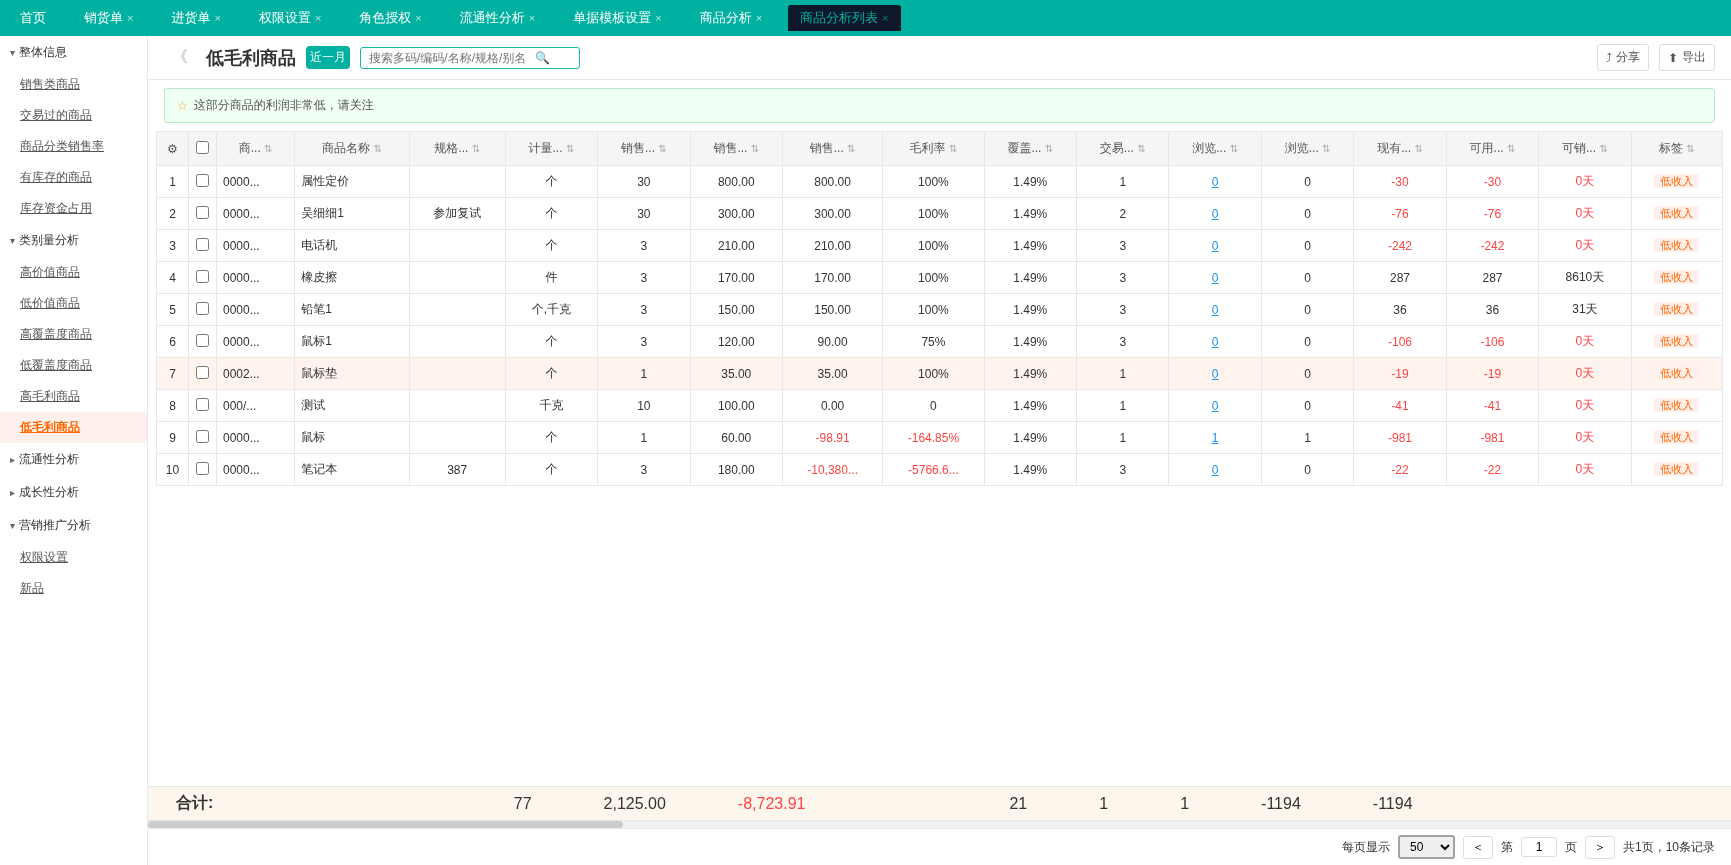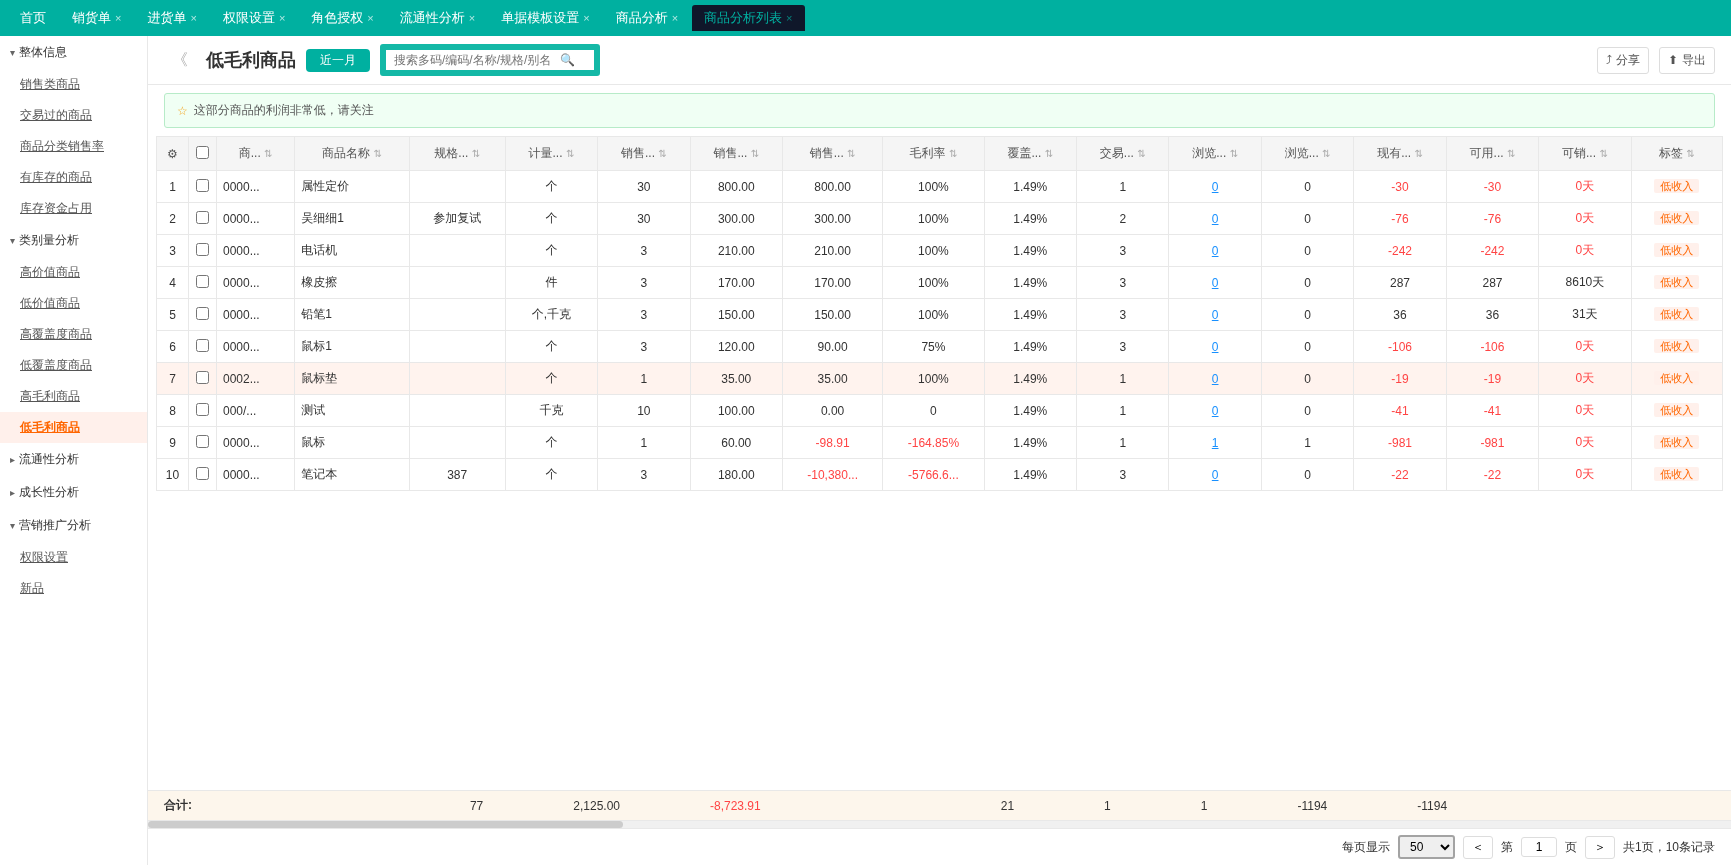--- a/index.html
+++ b/index.html
@@ -5,21 +5,21 @@
     * { box-sizing: border-box; margin: 0; padding: 0; }
     body { font-family: 'Microsoft YaHei', Arial, sans-serif; font-size: 12px; background: #f5f5f5; color: #333; }
 
     
     .top-nav {
       background: #00b0a0;
       display: flex;
       align-items: center;
       height: 36px;
       padding: 0 8px;
-      gap: 2px;
+      gap: 14px;
     }
     .nav-item {
       color: #fff;
       padding: 4px 12px;
       cursor: pointer;
       font-size: 13px;
       border-radius: 3px;
       white-space: nowrap;
       display: flex;
       align-items: center;
@@ -68,28 +68,28 @@
       padding: 8px 16px;
       gap: 10px;
       border-bottom: 1px solid #e8e8e8;
     }
     .page-title { font-size: 18px; font-weight: bold; color: #333; }
     .tag-btn {
       background: #00b0a0;
       color: #fff;
       border: none;
       border-radius: 4px;
-      padding: 3px 14px;
+      padding: 3px 4px;
       font-size: 12px;
       cursor: pointer;
     }
     .search-box {
       display: flex;
       align-items: center;
-      border: 6px solid #14b8a6;
+      border: 1px solid #14b8a6;
       border-radius: 3px;
       padding: 3px 8px;
       gap: 6px;
       flex: 0 0 220px;
     }
     .search-box input {
       border: none;
       outline: none;
       font-size: 12px;
       width: 160px;
@@ -154,24 +154,24 @@
     }
     tbody td.text-left { text-align: left; }
     .red-text { color: #ff4444; }
     .link-text { color: #1890ff; text-decoration: underline; cursor: pointer; }
     .tag-low { color: #ff6600; background: #fff0eb; padding: 1px 6px; border-radius: 2px; font-size: 11px; }
 
     
     .footer-total {
       display: flex;
       align-items: center;
-      padding: 6px 16px;
+      padding: 6px 28px;
       background: #fdf6ec;
       border-top: 1px solid #e8e8e8;
-      font-size: 12px;
+      font-size: 16px;
       gap: 0;
     }
     .footer-label { font-weight: bold; color: #333; margin-right: 10px; }
 
     
     .pagination-bar {
       display: flex;
       align-items: center;
       justify-content: flex-end;
       padding: 6px 16px;
@@ -554,21 +554,21 @@
       <td class="red-text">-22</td>
       <td class="red-text">0天</td>
       <td><span class="tag-low">低收入</span></td>
     </tr>
           </tbody>
       </table>
     </div>
 
     <div class="footer-total">
       <span class="footer-label">合计:</span>
-      <div style="flex:1; display:flex; align-items:center; justify-content:center; gap:90px;">
+      <div style="flex:1; display:flex; align-items:center; justify-content:center; gap:72px;">
         <span>77</span>
         <span>2,125.00</span>
         <span class="red-text">-8,723.91</span>
         <span style="display:inline-block;width:60px;"></span>
         <span>21</span>
         <span>1</span>
         <span>1</span>
         <span>-1194</span>
         <span>-1194</span>
       </div>

